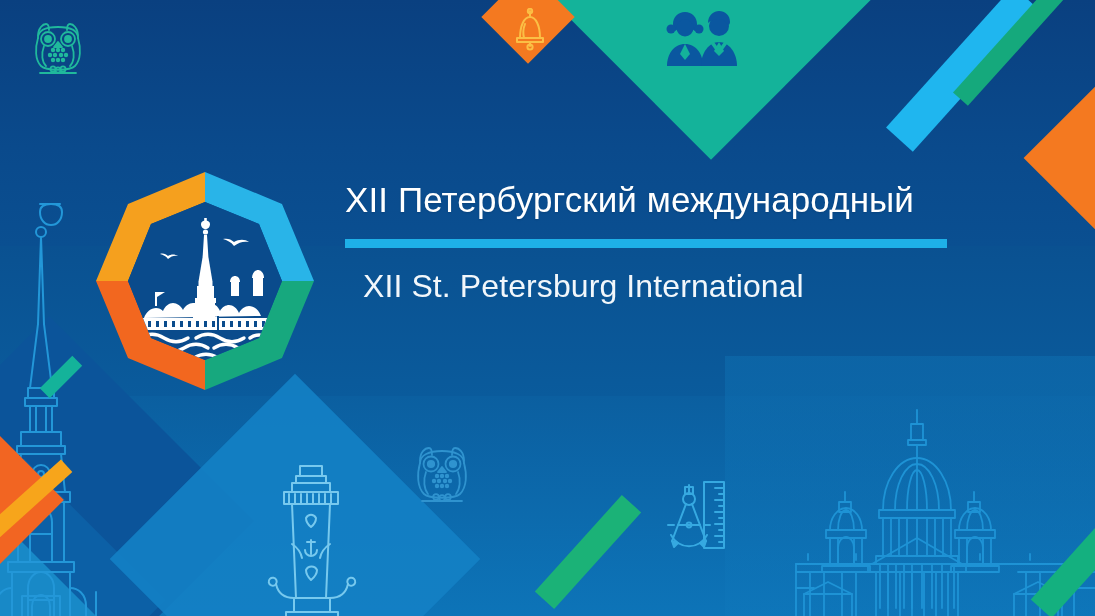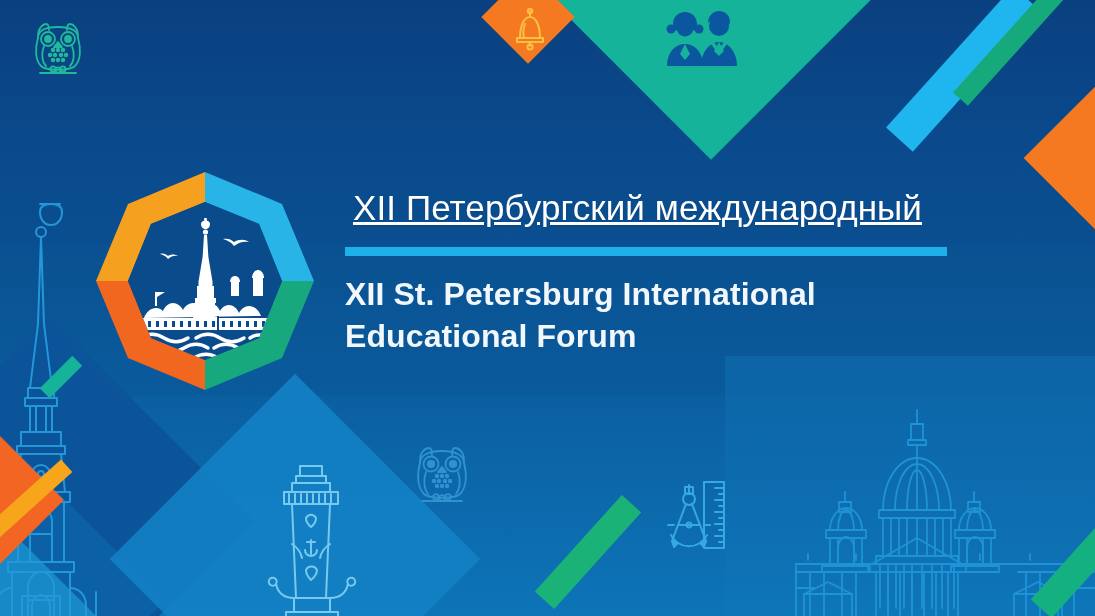--- a/index.html
+++ b/index.html
@@ -175,36 +175,35 @@
     left: 345px;
     top: 178px;
     width: 690px;
   }
   .title-ru {
     color: #ffffff;
     font-size: 35px;
     line-height: 1.23;
     font-weight: 400;
     letter-spacing: .1px;
-    margin: 8px;
+    margin: 0;
     text-shadow: 0 1px 2px rgba(0,0,0,.12);
-    text-decoration: underline;
   }
   .rule {
     margin-top: 18px;
     width: 602px;
     height: 9px;
     background: #1eb0e8;
   }
   .title-en {
     color: #f2f7fb;
     font-size: 32px;
     line-height: 1.30;
-    font-weight: 700;
-    margin: 18px 0 0 0;
+    font-weight: 400;
+    margin: 18px 0 0 18px;
     letter-spacing: .1px;
   }
 </style>
 </head>
 <body>
 
 <div id="stage">
 
   <div class="bg-base"></div>
   <div class="bg-band-top"></div>
@@ -557,17 +556,16 @@
     </svg>
   </div>
 
   <div class="textblock">
     <h1 class="title-ru">
       <span>XII Петербургский международный</span><br>
     </h1>
     <div class="rule"></div>
     <h2 class="title-en">
       <span>XII St. Petersburg International</span><br>
-      <span>Educational Forum</span>
     </h2>
   </div>
 
 </div>
 
 </body></html>

